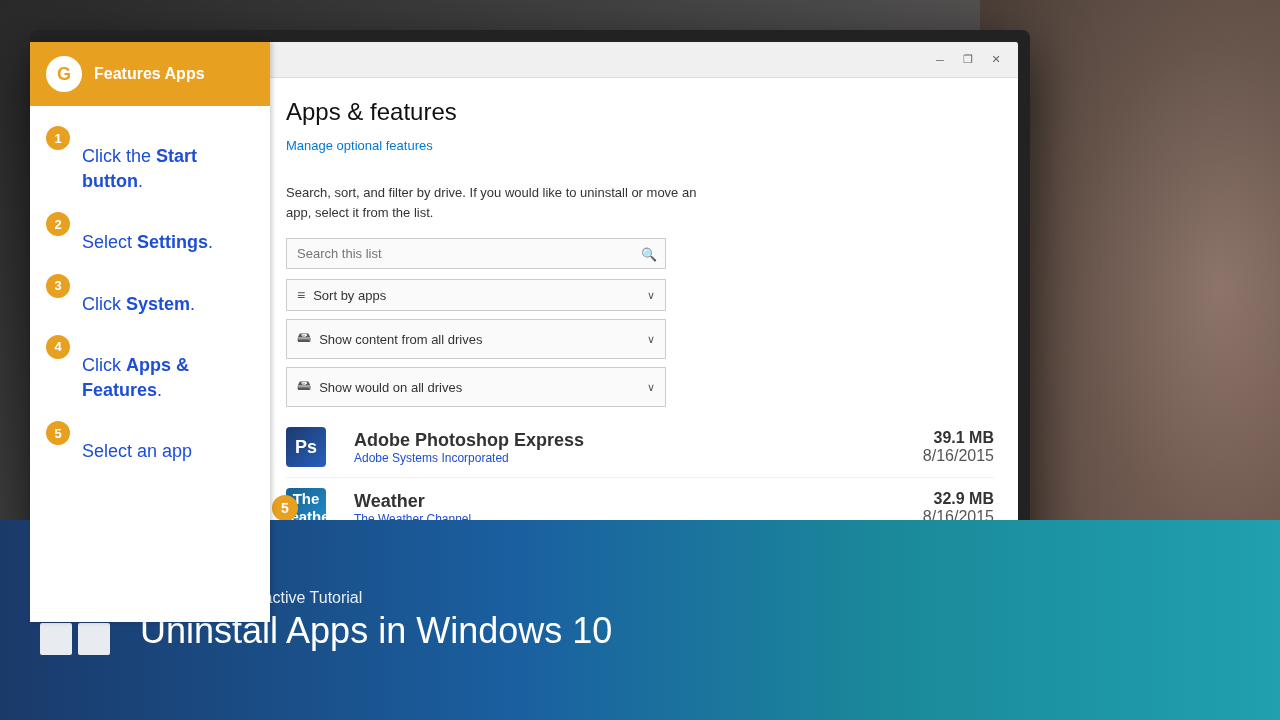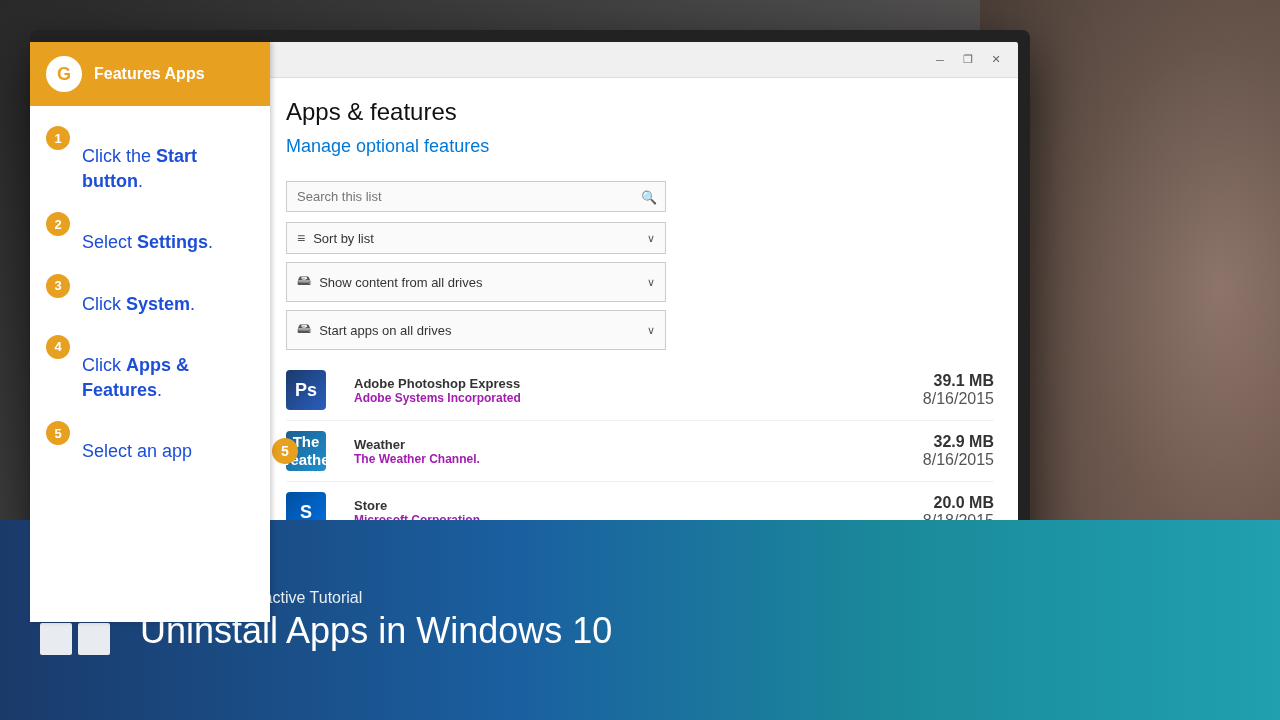--- a/index.html
+++ b/index.html
@@ -204,25 +204,25 @@
 
     .panel-title {
       font-size: 24px;
       font-weight: 300;
       color: #111;
       margin-bottom: 10px;
     }
 
     .manage-link {
       color: #0078d7;
-      font-size: 18px;
+      font-size: 13px;
       text-decoration: none;
       cursor: pointer;
       display: inline-block;
-      margin-bottom: 24px;
+      margin-bottom: 30px;
     }
 
     .panel-desc {
       font-size: 13px;
       color: #333;
       line-height: 1.5;
       margin-bottom: 16px;
       max-width: 420px;
     }
 
@@ -318,29 +318,28 @@
 
     .app-icon.store {
       background: linear-gradient(135deg, #0050a0 0%, #0070e0 100%);
     }
 
     .app-info {
       flex: 1;
     }
 
     .app-name {
-      font-size: 13px;
+      font-size: 18px;
       color: #333;
       font-weight: 600;
     }
 
     .app-publisher {
       font-size: 12px;
-      color: #a21caf;
-      font-weight: bold;
+      color: #1d4ed8;
     }
 
     .app-meta {
       text-align: right;
       font-size: 16px;
       color: #555;
     }
 
     .app-size {
       font-weight: 600;
@@ -577,46 +576,47 @@
         </div>
         <div class="sidebar-item">
           <span class="item-icon">💾</span>
           <span>Storage</span>
         </div>
       </div>
 
       <div class="right-panel">
         <h1 class="panel-title">Apps &amp; features</h1>
         <a class="manage-link">Manage optional features</a>
+        <p class="panel-desc">Search, sort, and filter by drive. If you would like to uninstall or move an app, select it from the list.</p>
 
         <div class="apps-search">
           <input type="text" placeholder="Search this list" style="">
           <span class="search-icon">🔍</span>
         </div>
 
         <div class="dropdown-row">
           <div class="dd-left">
             <span class="dd-icon">≡</span>
-            <span>Sort by list</span>
+            <span>Sort by apps</span>
           </div>
           <span class="chevron">∨</span>
         </div>
 
         <div class="dropdown-row">
           <div class="dd-left">
             <span class="dd-icon">🖴</span>
             <span>Show content from all drives</span>
           </div>
           <span class="chevron">∨</span>
         </div>
 
         <div class="dropdown-row">
           <div class="dd-left">
             <span class="dd-icon">🖴</span>
-            <span>Start apps on all drives</span>
+            <span>Show would on all drives</span>
           </div>
           <span class="chevron">∨</span>
         </div>
 
         <div class="app-list">
 
           <div class="app-item">
             <div class="app-icon photoshop">
               <span>Ps</span>
             </div>

